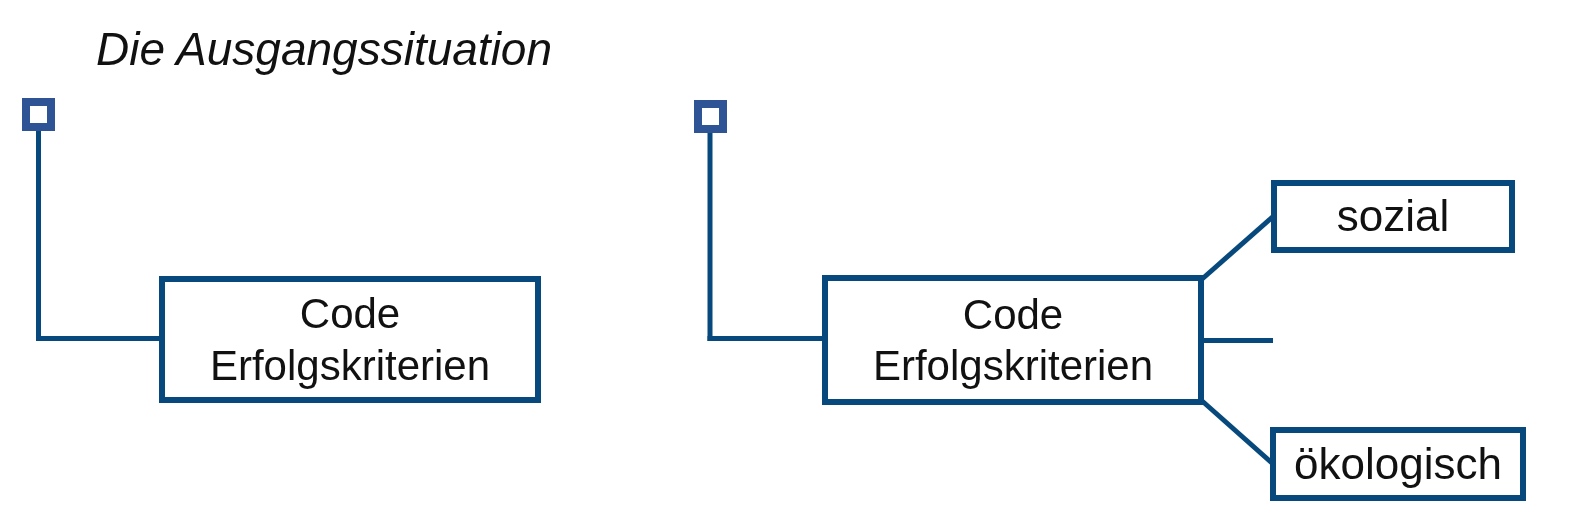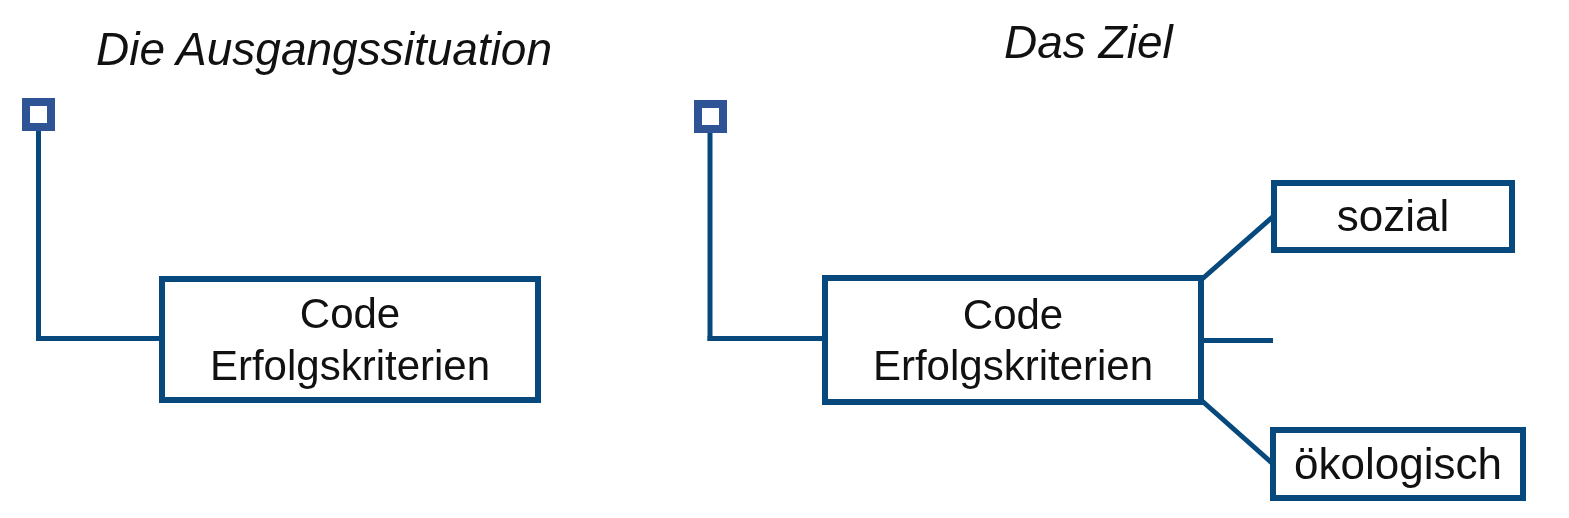--- a/index.html
+++ b/index.html
@@ -87,21 +87,20 @@
     <line x1="1201" y1="340.5" x2="1273" y2="340.5"></line>
     <line x1="1201" y1="400" x2="1273" y2="464"></line>
   </svg>
 
   <div class="title title-left">Die Ausgangssituation</div>
 
   <div class="root-node root-left"></div>
 
   <div class="code-box codebox-left">Code Erfolgskriterien</div>
 
-  <div class="title title-right">Das Ziel</div>
 
   <div class="root-node root-right"></div>
 
   <div class="code-box codebox-right">Code Erfolgskriterien</div>
 
   <div class="child-box child-1">sozial</div>
 
 
   <div class="child-box child-3">ökologisch</div>
 

